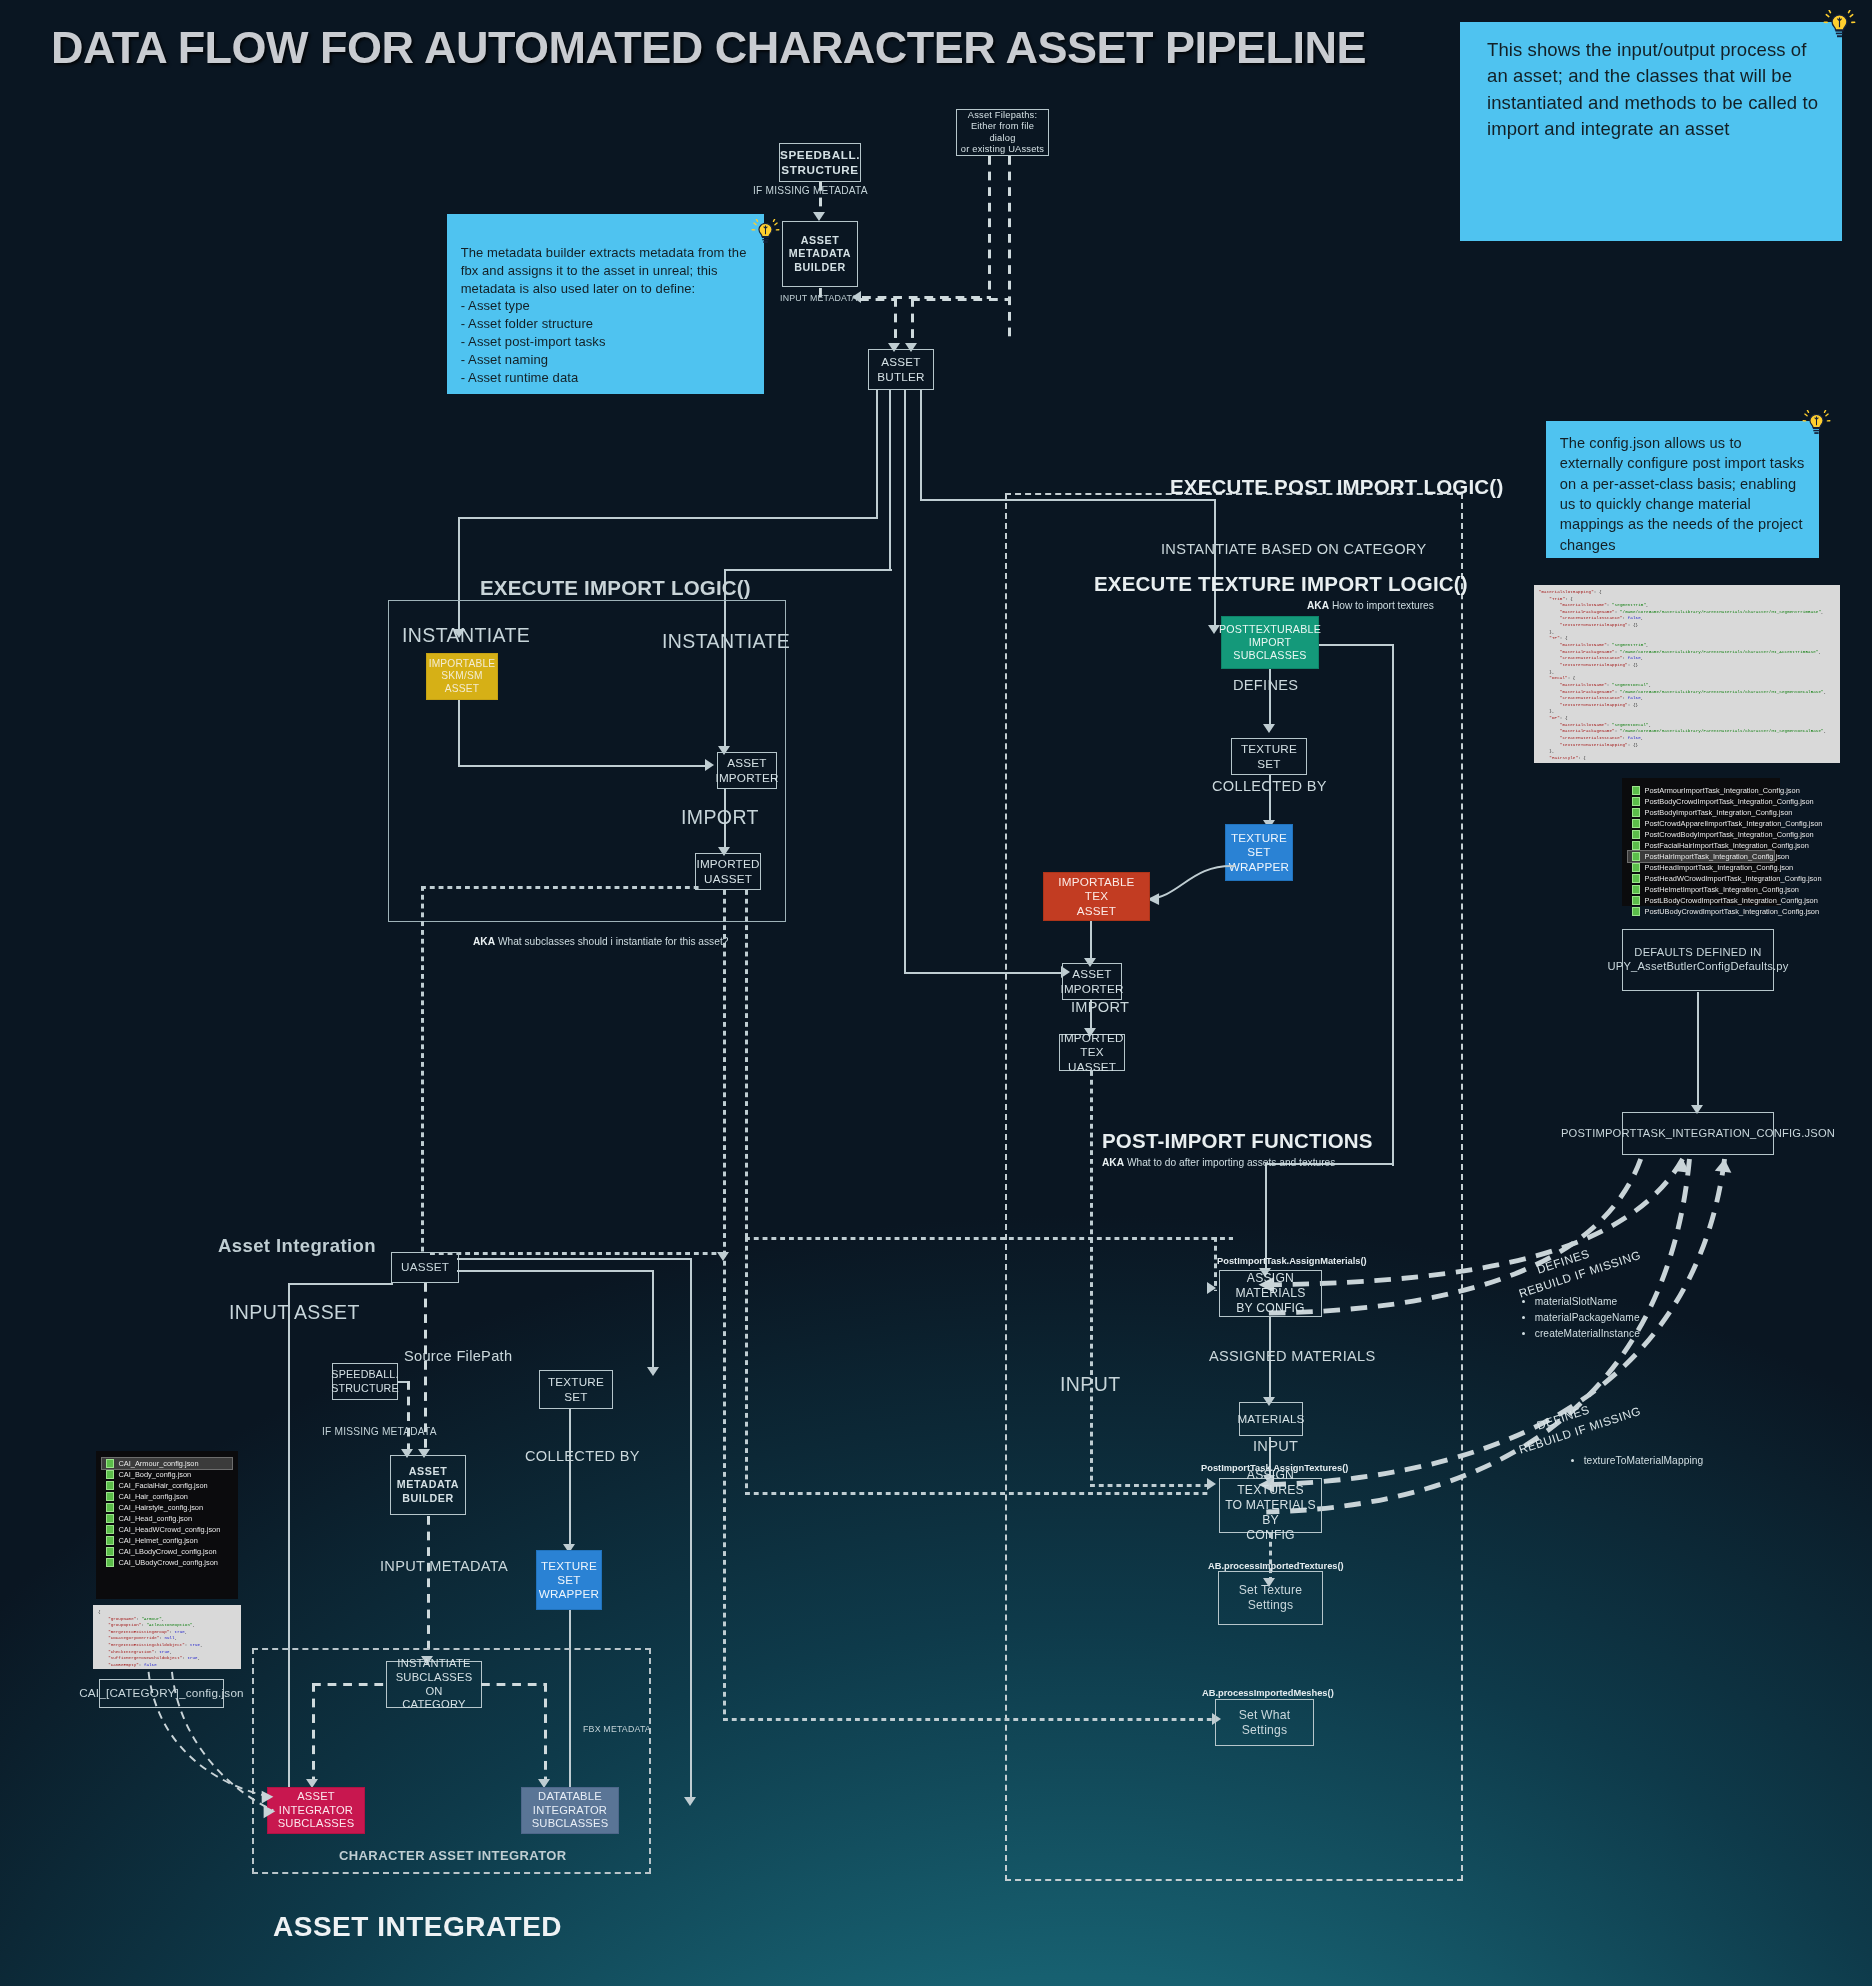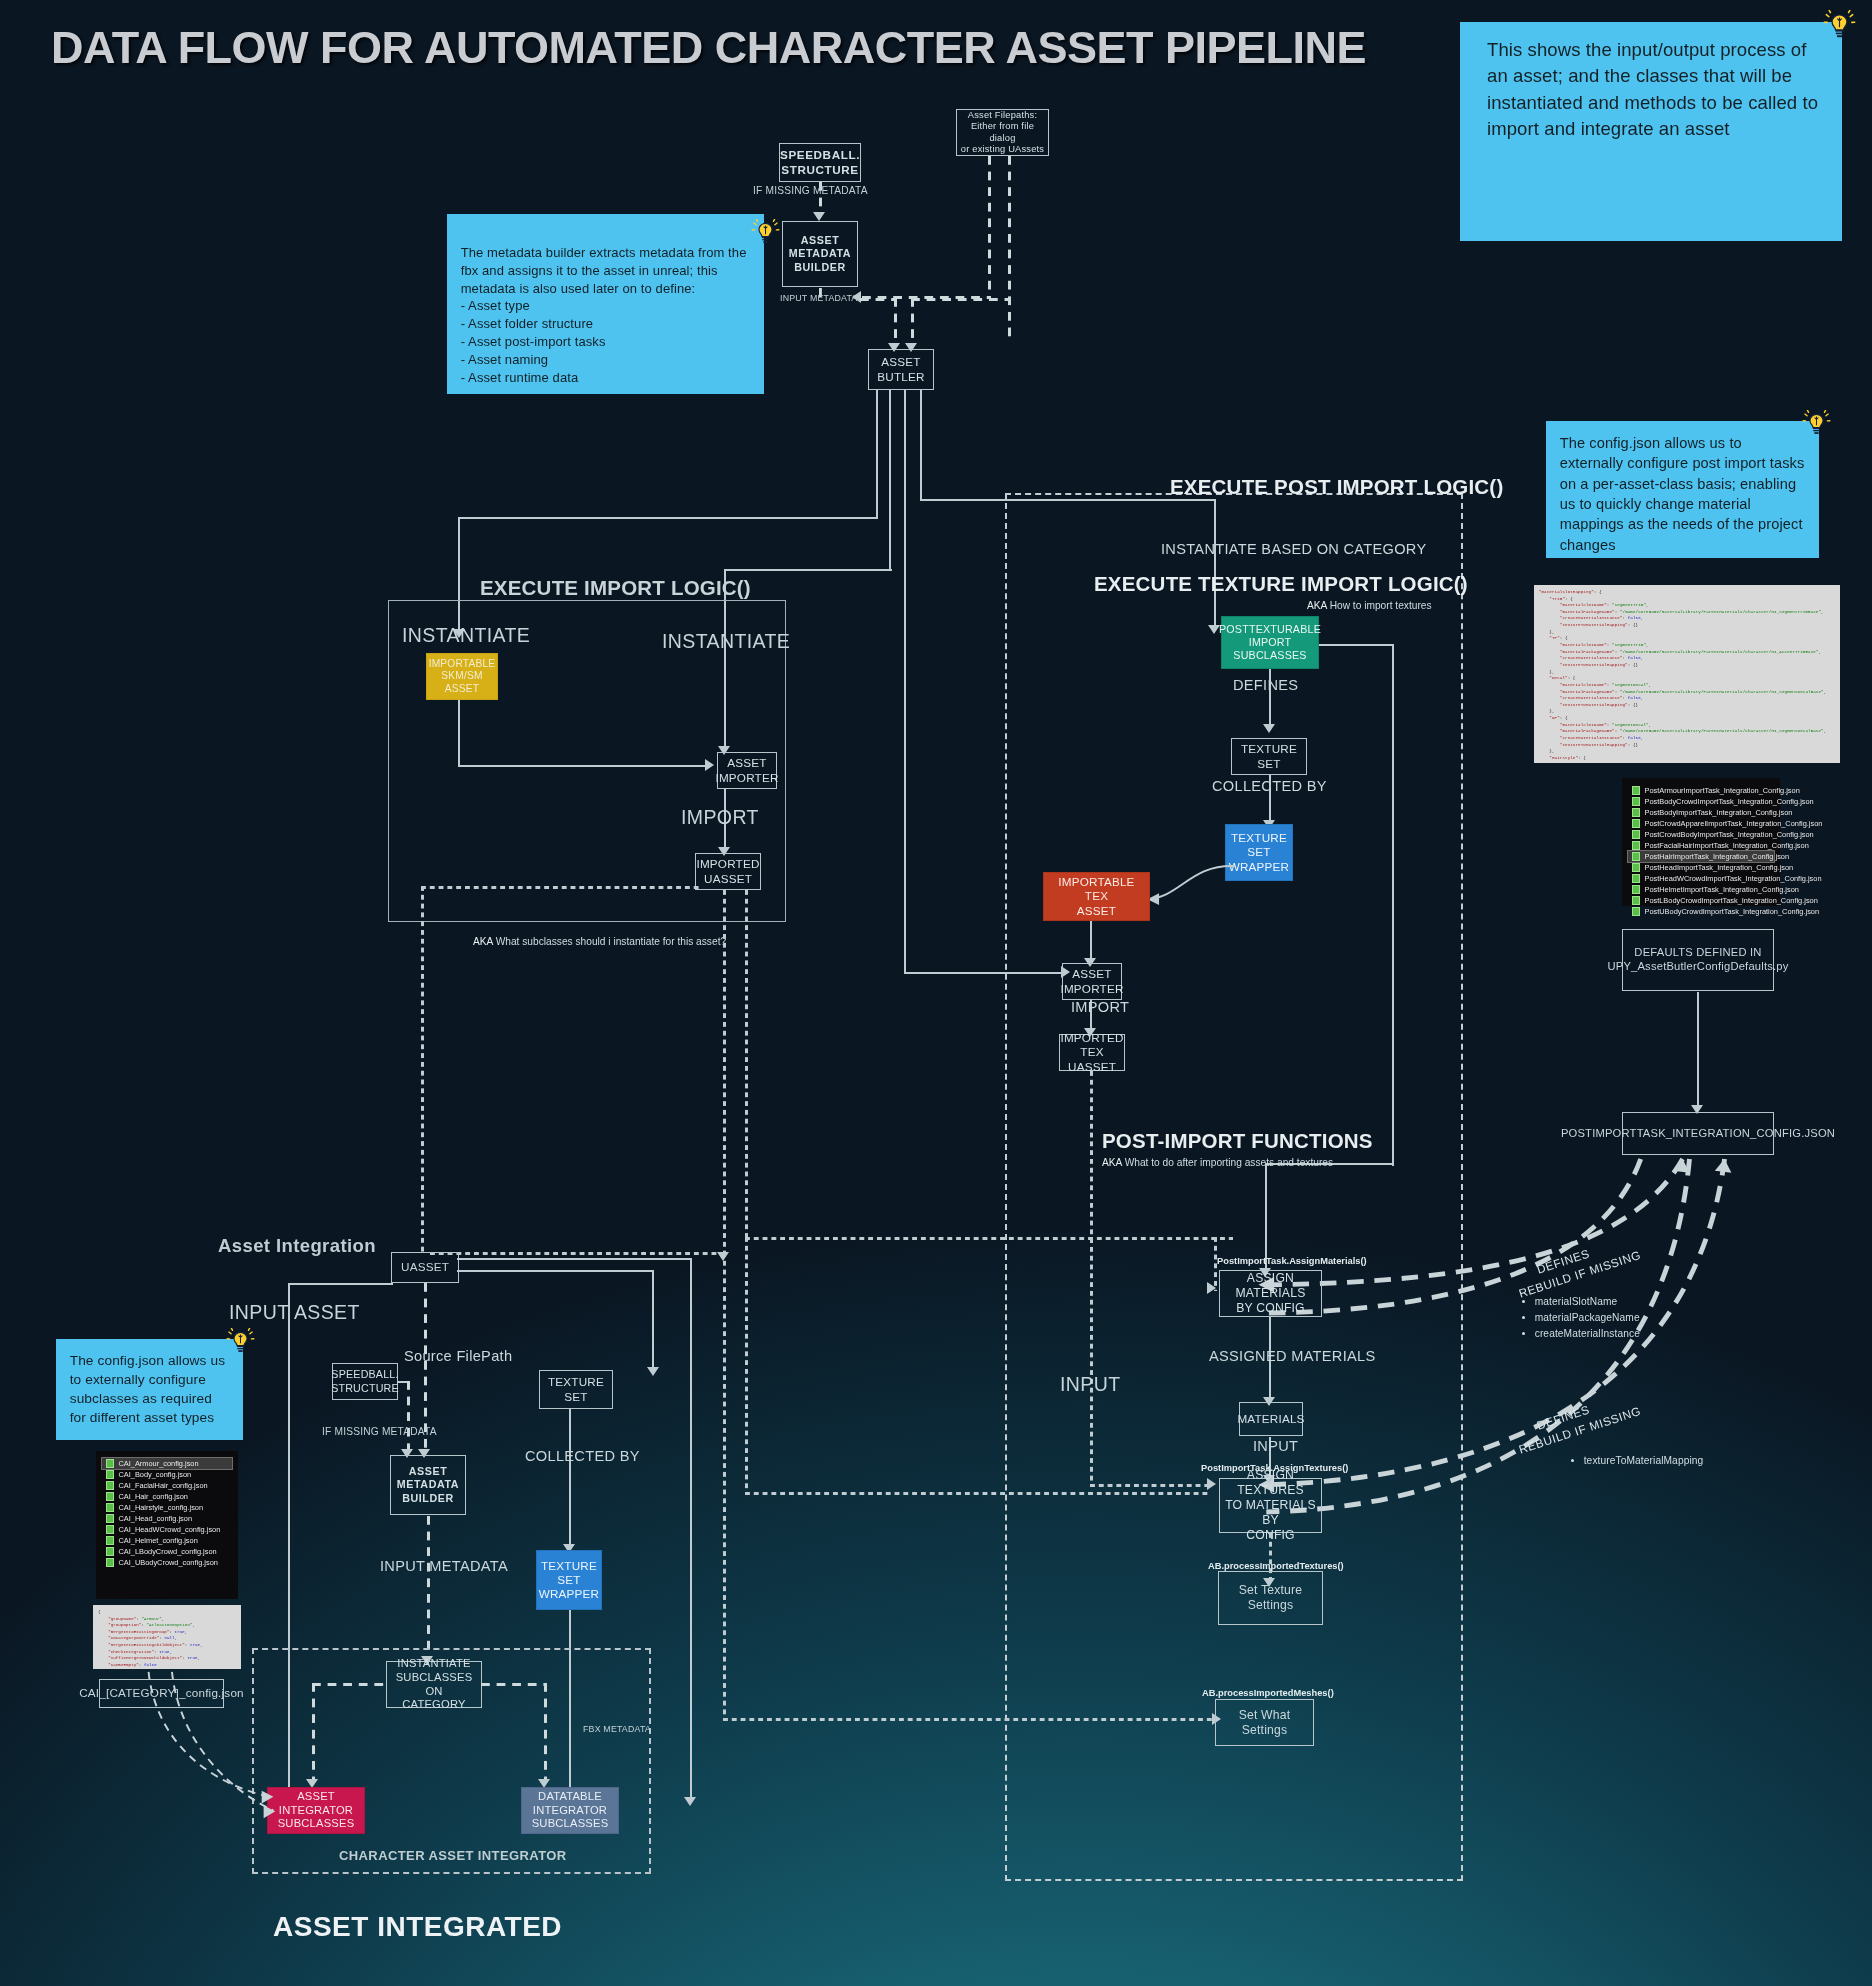--- a/index.html
+++ b/index.html
@@ -21,21 +21,21 @@
     font-family:"Liberation Sans", sans-serif; white-space:nowrap;
   }
   .bigcap { font-size:28px; font-weight:bold; color:#eef2f4; letter-spacing:0.5px; }
   .sect-head { font-size:20.5px; font-weight:bold; color:#c9d4d8; letter-spacing:0.2px; white-space:nowrap;}
   .sect-head-w { font-size:20.5px; font-weight:bold; color:#e8eef0; letter-spacing:0.2px; white-space:nowrap;}
   .lbl { font-size:14.6px; color:#cbd8dc; letter-spacing:0.3px; white-space:nowrap; }
   .lbl-lg { font-size:19.5px; color:#c7d5da; letter-spacing:0.4px; white-space:nowrap; }
   .lbl-sm { font-size:10.2px; color:#c3d2d7; letter-spacing:0.2px; white-space:nowrap; }
   .lbl-xs { font-size:8.8px; color:#c3d2d7; letter-spacing:0.2px; white-space:nowrap; }
   .aka { font-size:10.2px; color:#cfdde1; white-space:nowrap; }
-  .aka b { font-weight:normal; color:#eaf1f3; }
+  .aka b { font-weight:bold; color:#eaf1f3; }
   .subhead { font-size:16.6px; font-weight:bold; color:#bfcdd2; letter-spacing:0.4px; white-space:nowrap; }
   .mono-code { font-size:9.3px; font-weight:bold; color:#e4ecef; white-space:nowrap; letter-spacing:0;}
 
   
   .node {
     border:1.4px solid #b6c6cb; display:flex; align-items:center; justify-content:center;
     text-align:center; color:#d4e0e4; font-size:11.7px; line-height:1.22; padding:2px 2.9px;
     letter-spacing:0.2px;
   }
   .node.bold { font-weight:bold; letter-spacing:0.6px; }
@@ -547,35 +547,20 @@
 
   <svg class="abs" style="left:127px; top:1668px; width:166px; height:156px;" viewBox="0 0 170 160">
     <g stroke="#c9d4d8" stroke-width="2" fill="none" stroke-dasharray="8 6">
       <path d="M22 4 C30 80 90 120 146 132"></path>
       <path d="M46 4 C54 80 110 128 150 146"></path>
     </g>
     <polygon points="150,132 138,126 138,139" fill="#c9d4d8"></polygon>
     <polygon points="152,147 140,141 140,154" fill="#c9d4d8"></polygon>
   </svg>
 
-  <div class="abs sticky xs" style="left:56px; top:1339px; width:187px; height:101px; font-size:13.7px;">
-    <span>The config.json allows us to externally configure subclasses as required for different asset types</span>
-    <span class="bulb" style="right:-11.7px; top:-10.7px; width:29px;height:29px;">
-      <svg viewBox="0 0 40 40">
-          <g>
-            <path d="M20 6c-5 0-9 4-9 8.5 0 3.2 1.8 5 3 6.6.9 1.2 1.2 2 1.2 3h9.6c0-1 .3-1.8 1.2-3 1.2-1.6 3-3.4 3-6.6C29 10 25 6 20 6z" fill="#FFCF2E" stroke="#15213a" stroke-width="1.6"></path>
-            <rect x="15" y="24.2" width="10" height="2" fill="#15213a"></rect>
-            <rect x="15.6" y="27.4" width="8.8" height="2" fill="#15213a"></rect>
-            <rect x="17" y="30.6" width="6" height="2.4" fill="#15213a"></rect>
-            <path d="M20 9v12M20 13l-2.6-2.6M20 13l2.6-2.6" stroke="#15213a" stroke-width="1.4" fill="none"></path>
-            <path d="M33 8l3-2.4M35 15l3.4-.2M31 3.2l1.6-3M7 8L4 5.6M5 15l-3.4-.2M9 3.2L7.4.2" stroke="#FFCF2E" stroke-width="1.9" stroke-linecap="round"></path>
-          </g>
-        </svg>
-    </span>
-  </div>
 
   <div class="abs filelist" style="left:96px; top:1451px; width:142px; height:148px;">
       <div class="filerow sel">
         <span class="fico"></span>
         <span class="fname">CAI_Armour_config.json</span>
       </div>
       <div class="filerow">
         <span class="fico"></span>
         <span class="fname">CAI_Body_config.json</span>
       </div>

